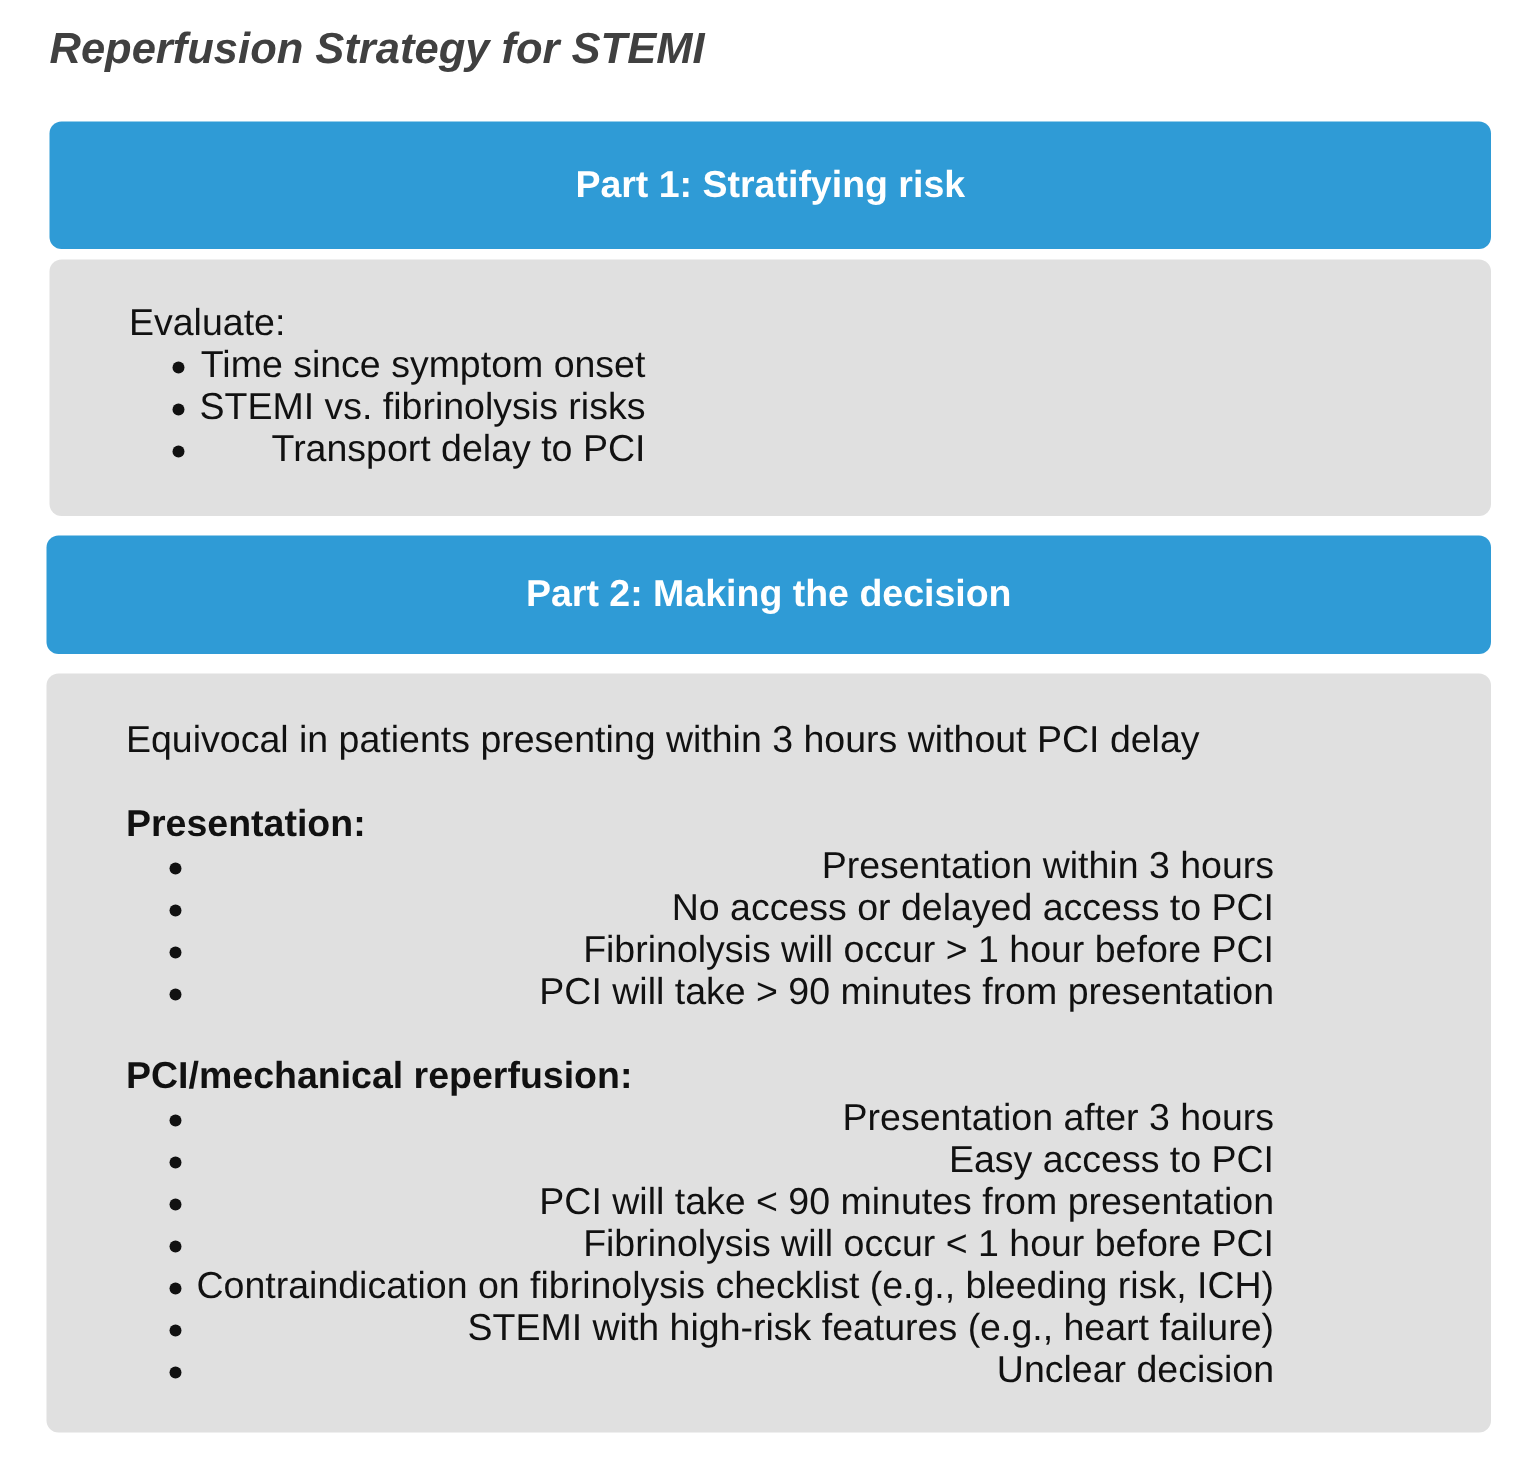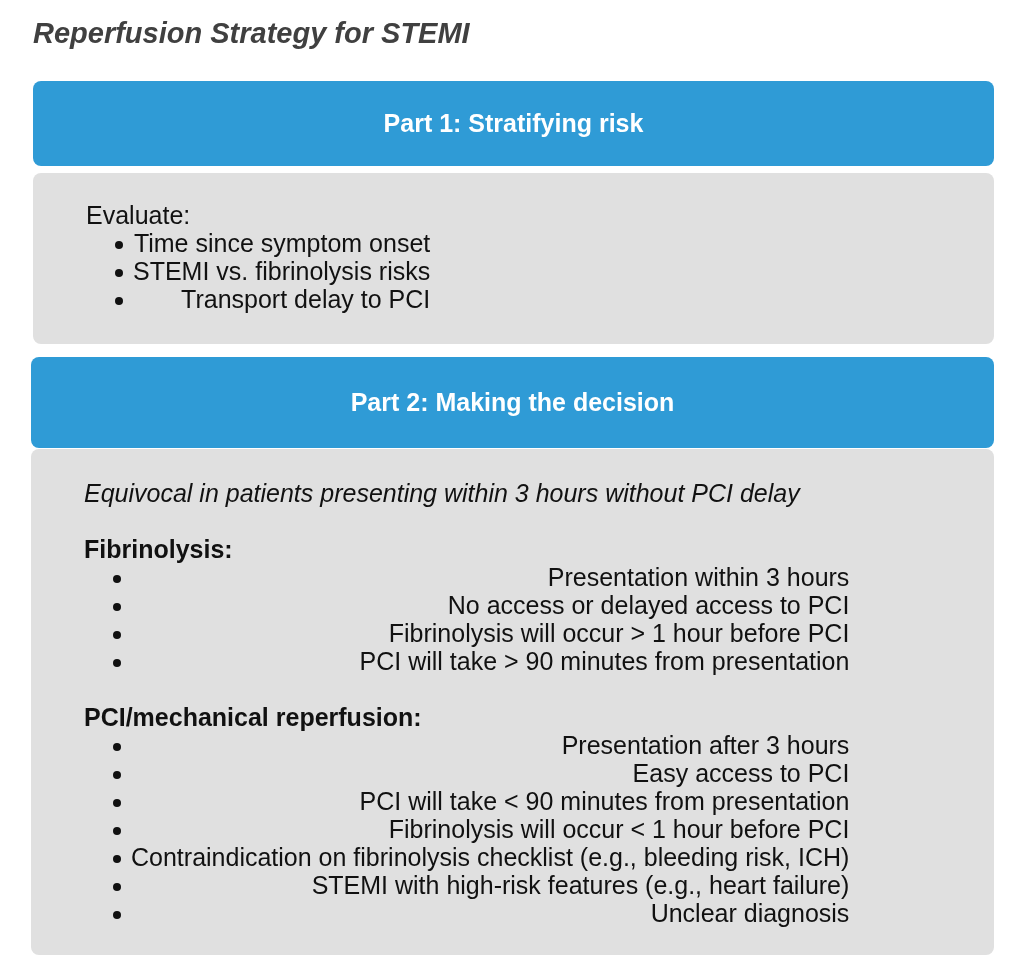--- a/index.html
+++ b/index.html
@@ -31,39 +31,39 @@
       background: #2f9bd6;
       border-radius: 8px;
       color: #ffffff;
       font-weight: bold;
       font-size: 25px;
       display: flex;
       align-items: center;
       justify-content: center;
     }
     .header-1 { left: 33px; top: 81px; width: 961px; height: 85px; }
-    .header-2 { left: 31px; top: 357px; width: 963px; height: 91px; }
+    .header-2 { left: 31px; top: 357px; width: 963px; height: 79px; }
     .panel {
       position: absolute;
       background: #e0e0e0;
       border-radius: 8px;
     }
     .panel-1 { left: 33px; top: 173px; width: 961px; height: 171px; }
     .panel-2 { left: 31px; top: 449px; width: 963px; height: 506px; }
     .text-block {
       position: absolute;
       font-size: 25px;
       line-height: 28px;
       color: #111111;
     }
     .p1-text { left: 53px; top: 28px; }
     .p2-text { left: 53px; top: 30px; }
     .label-plain { display: block; }
     .label-bold { display: block; font-weight: bold; }
-    .intro-italic { display: block; font-style: italic; margin-bottom: 28px; }
+    .intro-italic { display: block; margin-bottom: 28px; }
     ul.bullets {
       margin: 0;
       padding: 0;
       list-style: none;
     }
     ul.bullets li {
       position: relative;
       padding-left: 47px;
       white-space: nowrap;
       text-align: right;
@@ -101,34 +101,34 @@
 </div>
 
 <div class="header-bar header-2">
   <span>Part 2: Making the decision</span>
 </div>
 
 <div class="panel panel-2">
   <div class="text-block p2-text">
     <span class="intro-italic">Equivocal in patients presenting within 3 hours without PCI delay</span>
 
-    <span class="label-bold">Fibrinolysis:</span>
+    <span class="label-bold">Presentation:</span>
     <ul class="bullets">
       <li>Presentation within 3 hours</li>
       <li>No access or delayed access to PCI</li>
       <li>Fibrinolysis will occur &gt; 1 hour before PCI</li>
       <li>PCI will take &gt; 90 minutes from presentation</li>
     </ul>
 
     <div class="section-gap"></div>
 
     <span class="label-bold">PCI/mechanical reperfusion:</span>
     <ul class="bullets">
       <li>Presentation after 3 hours</li>
       <li>Easy access to PCI</li>
       <li>PCI will take &lt; 90 minutes from presentation</li>
       <li>Fibrinolysis will occur &lt; 1 hour before PCI</li>
       <li>Contraindication on fibrinolysis checklist (e.g., bleeding risk, ICH)</li>
       <li>STEMI with high-risk features (e.g., heart failure)</li>
-      <li>Unclear diagnosis</li>
+      <li>Unclear decision</li>
     </ul>
   </div>
 </div>
 
 </body></html>

